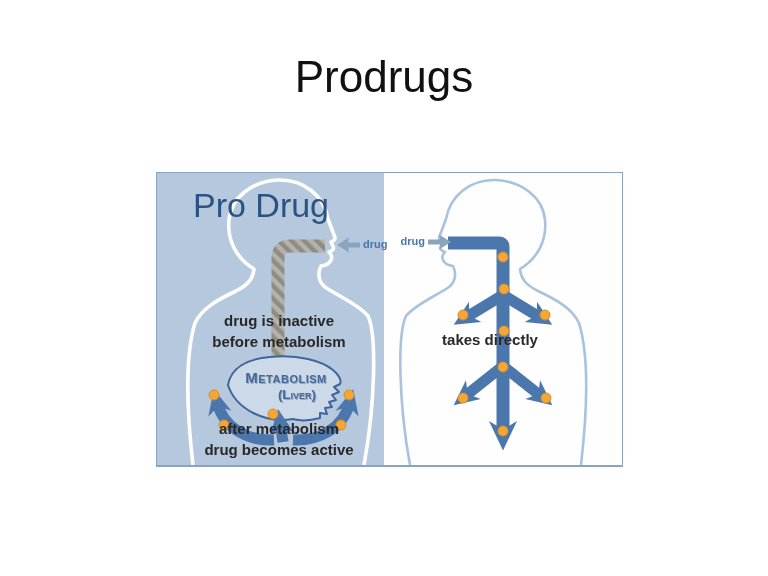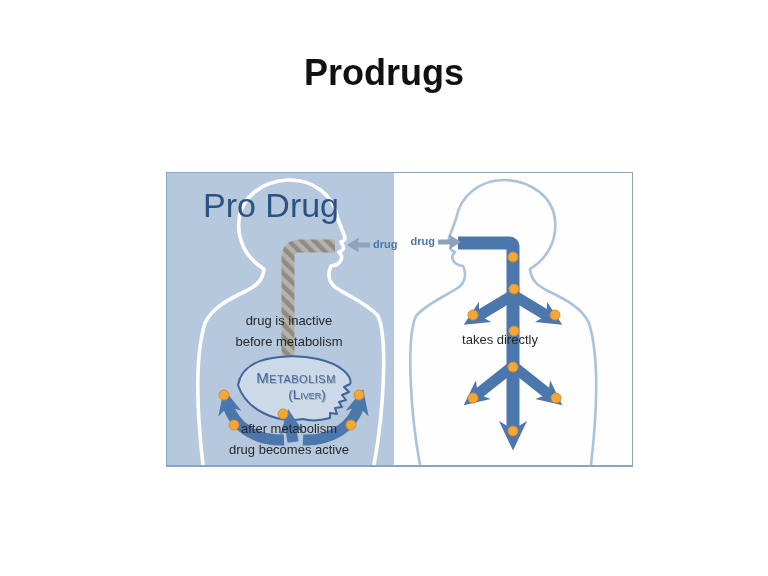--- a/index.html
+++ b/index.html
@@ -3,25 +3,25 @@
 <meta charset="utf-8">
 <style>
   html,body{margin:0;padding:0;}
   body{
     width:768px;height:576px;background:#ffffff;
     font-family:"Liberation Sans", sans-serif;
     position:relative;overflow:hidden;
   }
   .slide-title{
     position:absolute;left:0;top:52px;width:768px;
-    text-align:center;font-size:36px;font-weight:700;
+    text-align:center;font-size:44px;font-weight:400;
     color:var(--title,#111111);letter-spacing:0px;
   }
   .figure{
-    position:absolute;left:166px;top:172px;width:465px;height:292px;
+    position:absolute;left:156px;top:172px;width:465px;height:292px;
     border:1px solid var(--border,#8aa3c0);
     border-bottom:2px solid var(--border,#8aa3c0);
     background:var(--right-bg,#fefefe);
   }
   .panel-left{
     position:absolute;left:0;top:0;width:227px;height:292px;
     background:var(--left-bg,#b5c8dd);
   }
   .panel-right{
     position:absolute;left:227px;top:0;width:238px;height:292px;
@@ -35,23 +35,23 @@
   .tube-stripe-fill{fill:var(--tube-stripe,#8e8c84);}
   .liver{fill:var(--organ-fill,#cbd9e9);stroke:var(--organ-stroke,#3f669a);stroke-width:2;stroke-linejoin:round;}
   .arrow{fill:none;stroke:var(--arrow,#4b77ad);stroke-width:11;stroke-linecap:butt;stroke-linejoin:round;}
   .arrow-thick{fill:none;stroke:var(--arrow,#4b77ad);stroke-width:13;stroke-linecap:butt;stroke-linejoin:round;}
   .ah-fill{fill:var(--arrow,#4b77ad);}
   .dot{fill:var(--dot,#f4a637);stroke:var(--dot-edge,#d98f26);stroke-width:1;}
   .entry-arrow{fill:var(--entry-arrow,#8ba3bd);}
   .txt{position:absolute;text-align:center;}
   .heading{width:200px;font-size:34px;font-weight:400;color:var(--heading,#2b5381);white-space:nowrap;}
   .drug-label{font-size:11px;font-weight:700;color:var(--drug-label,#4a77a9);white-space:nowrap;}
-  .caption{width:200px;font-size:13px;font-weight:400;line-height:21px;color:var(--caption,#282828);}
+  .caption{width:200px;font-size:15px;font-weight:700;line-height:21px;color:var(--caption,#282828);}
   .caption span{display:block;}
-  .organ-label{width:200px;font-weight:400;color:var(--organ-text,#44699e);
+  .organ-label{width:200px;font-weight:700;color:var(--organ-text,#44699e);
     font-variant:small-caps;text-shadow:1px 1px 0 rgba(110,110,110,0.45);line-height:17px;}
   .organ-label .l1{display:block;font-size:15px;letter-spacing:0.5px;}
   .organ-label .l2{display:block;font-size:13.5px;padding-left:22px;}
 </style>
 </head>
 <body>
 
 <div class="slide-title">Prodrugs</div>
 
 <div class="figure">

